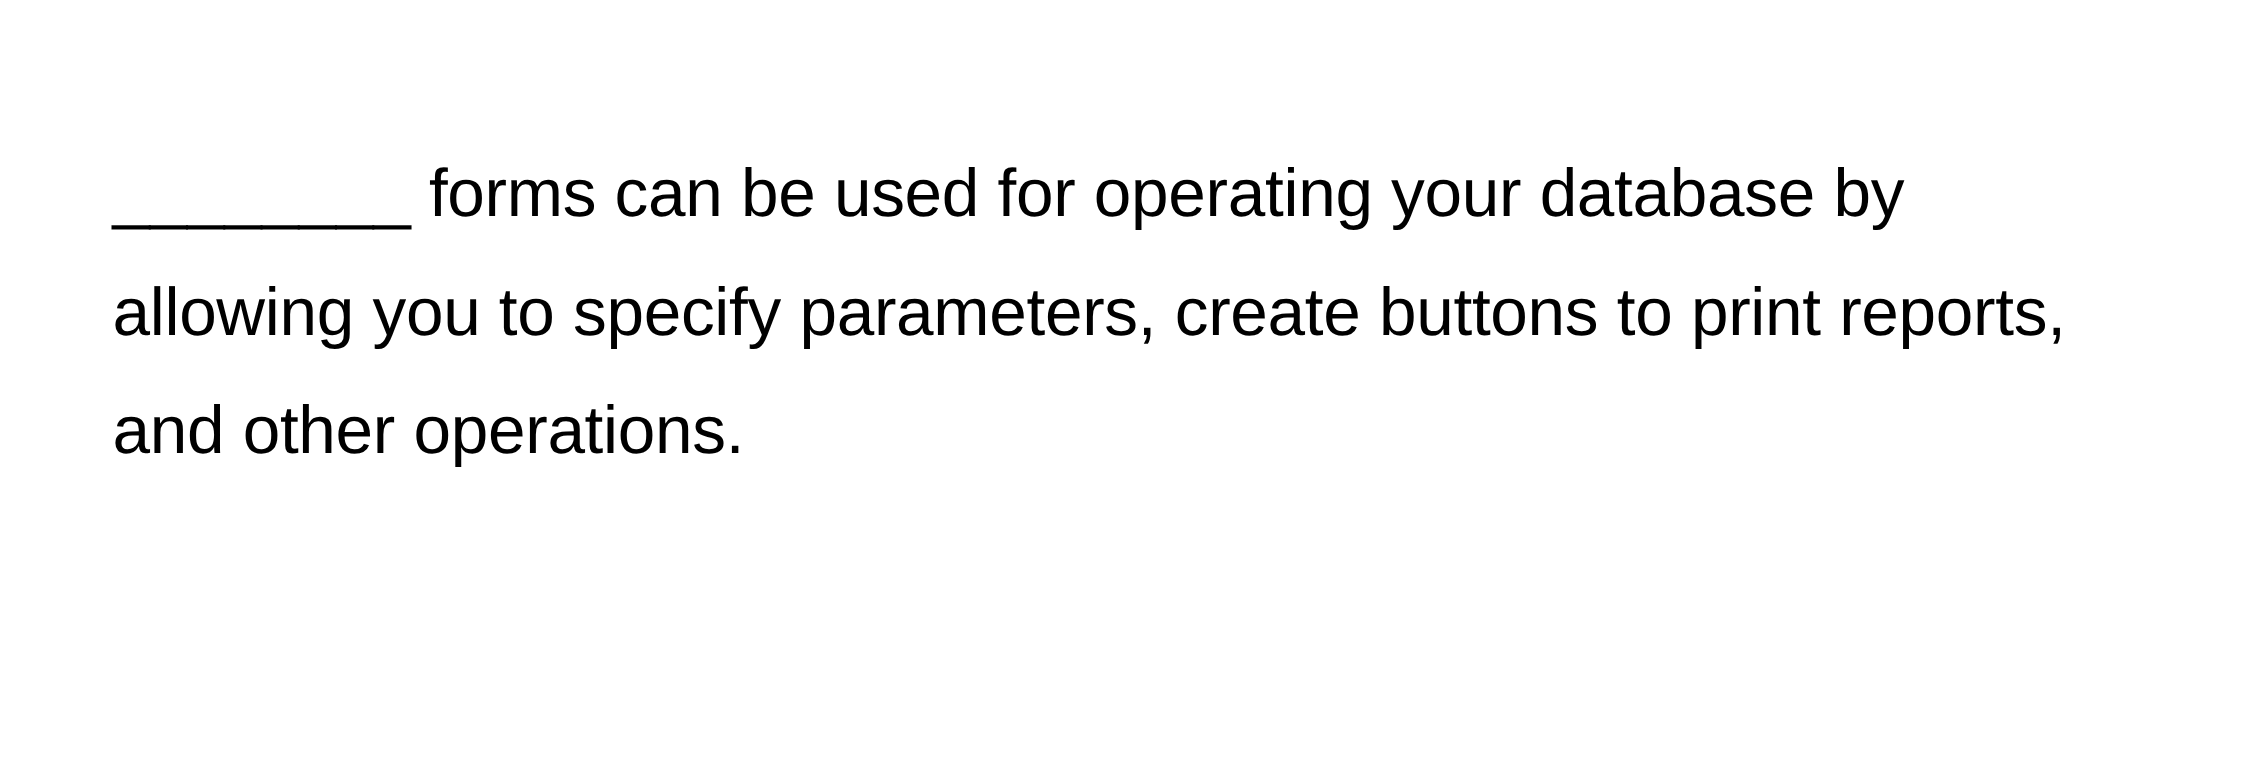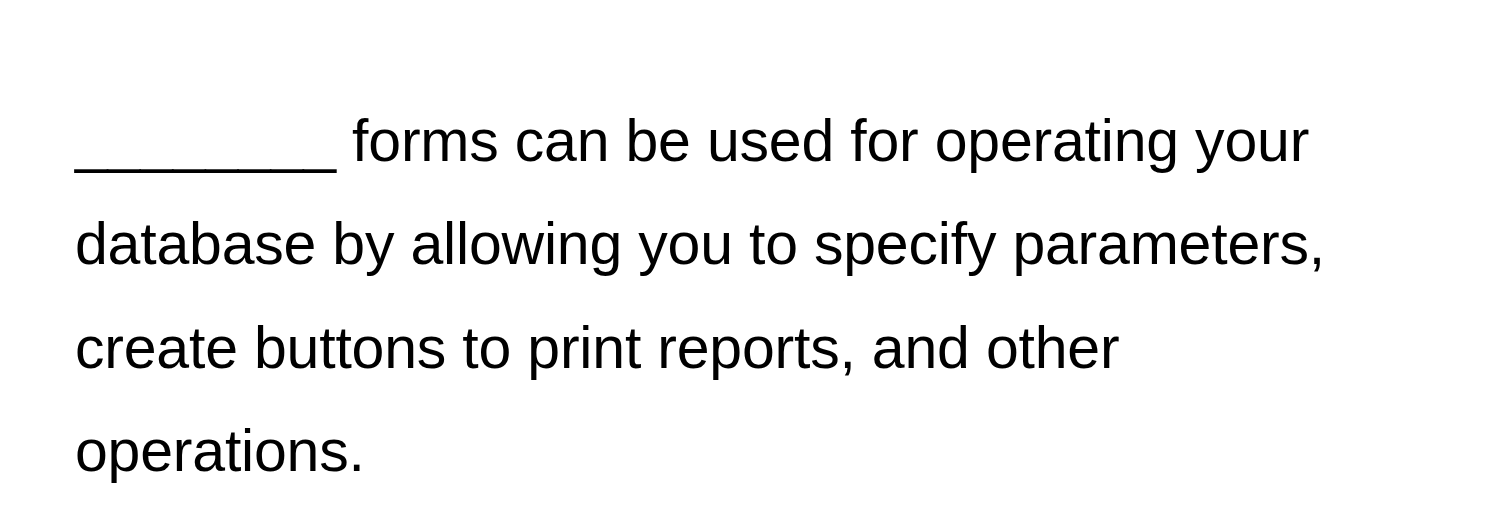--- a/index.html
+++ b/index.html
@@ -8,21 +8,21 @@
       box-sizing: border-box;
     }
     body {
       width: 1500px;
       height: 512px;
       background: #ffffff;
       font-family: -apple-system, BlinkMacSystemFont, "Segoe UI", Helvetica, Arial, sans-serif;
       padding: 90px 75px 0 75px;
     }
     .question-text {
-      font-size: 59px;
+      font-size: 45px;
       line-height: 1.75;
       color: #000000;
       font-weight: 400;
       letter-spacing: -0.2px;
     }
   </style>
 </head>
 <body>
 
 <div class="question-text">________ forms can be used for operating your database by allowing you to specify parameters, create buttons to print reports, and other operations.</div>

